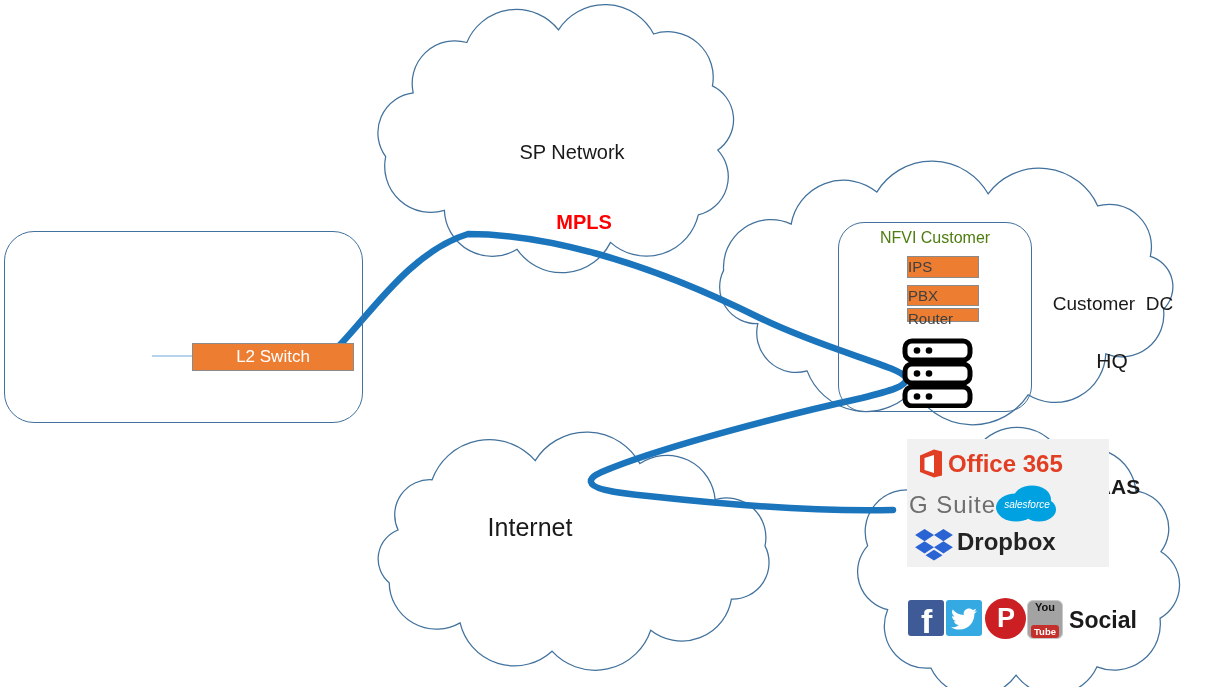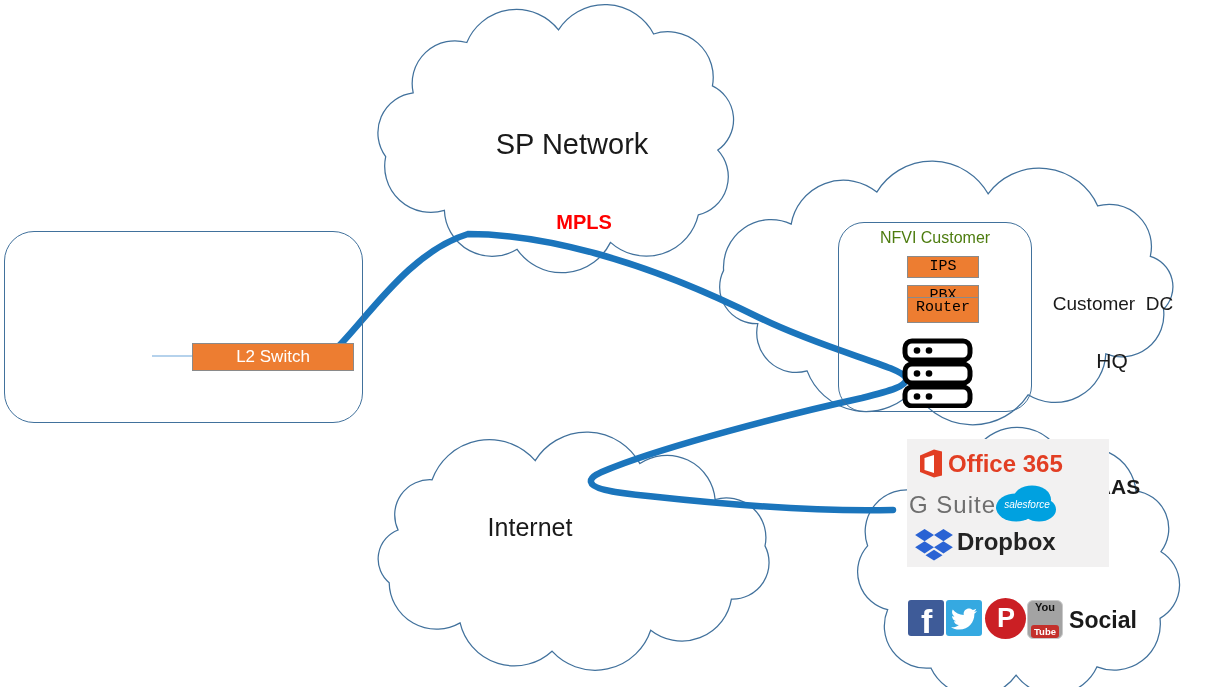--- a/index.html
+++ b/index.html
@@ -20,27 +20,27 @@
             color:#fff;font-size:17px;text-align:center;line-height:25px;padding-top:3px;
             box-sizing:border-box;}
   .l2-switch{left:192px;top:343px;width:162px;height:28px;background:var(--accent_orange);
              border:1px solid var(--orange_border);color:#fff;font-size:17px;text-align:center;
              line-height:26px;box-sizing:border-box;}
 
   .nfvi-box{left:838px;top:222px;width:192px;height:188px;border:1.4px solid var(--cloud_outline);
             border-radius:26px;background:transparent;}
   .nfvi-title{position:absolute;left:0;right:0;top:6px;text-align:center;font-size:16px;color:#4d7c0f;}
   .chip{position:absolute;left:68px;width:72px;background:var(--accent_orange);
-        border:1px solid var(--orange_border);color:#000000;text-align:center;font-size:15px;
-        box-sizing:border-box;font-family:Liberation Mono, monospace;}
+        border:1px solid var(--orange_border);color:#404040;text-align:left;font-size:15px;
+        box-sizing:border-box;}
   .chip.c0{top:33px;height:22px;line-height:20px;}
   .chip.c1{top:62px;height:21px;line-height:19px;}
-  .chip.c2{top:74px;height:26px;line-height:20px;}
+  .chip.c2{top:85px;height:14px;line-height:20px;}
 
-  .lbl-sp{left:572px;top:144px;font-size:29px;}
+  .lbl-sp{left:572px;top:152px;font-size:20px;}
   .lbl-mpls{left:584px;top:222px;font-size:20px;font-weight:bold;color:var(--mpls_red);}
   .lbl-internet{left:530px;top:527px;font-size:25px;}
   .lbl-dc{left:1113px;top:304px;font-size:19px;text-align:center;}
   .lbl-hq{left:1112px;top:361px;font-size:21px;}
   .lbl-saas{left:1111px;top:487px;font-size:21px;font-weight:bold;}
   .lbl-social{left:1103px;top:620px;font-size:23px;font-weight:bold;}
 
   .saas-panel{left:907px;top:439px;width:202px;height:128px;background:var(--panel_gray);}
   .office-icon{left:11px;top:9px;}
   .office-text{left:41px;top:11px;font-size:24px;font-weight:600;color:var(--office_red);}

